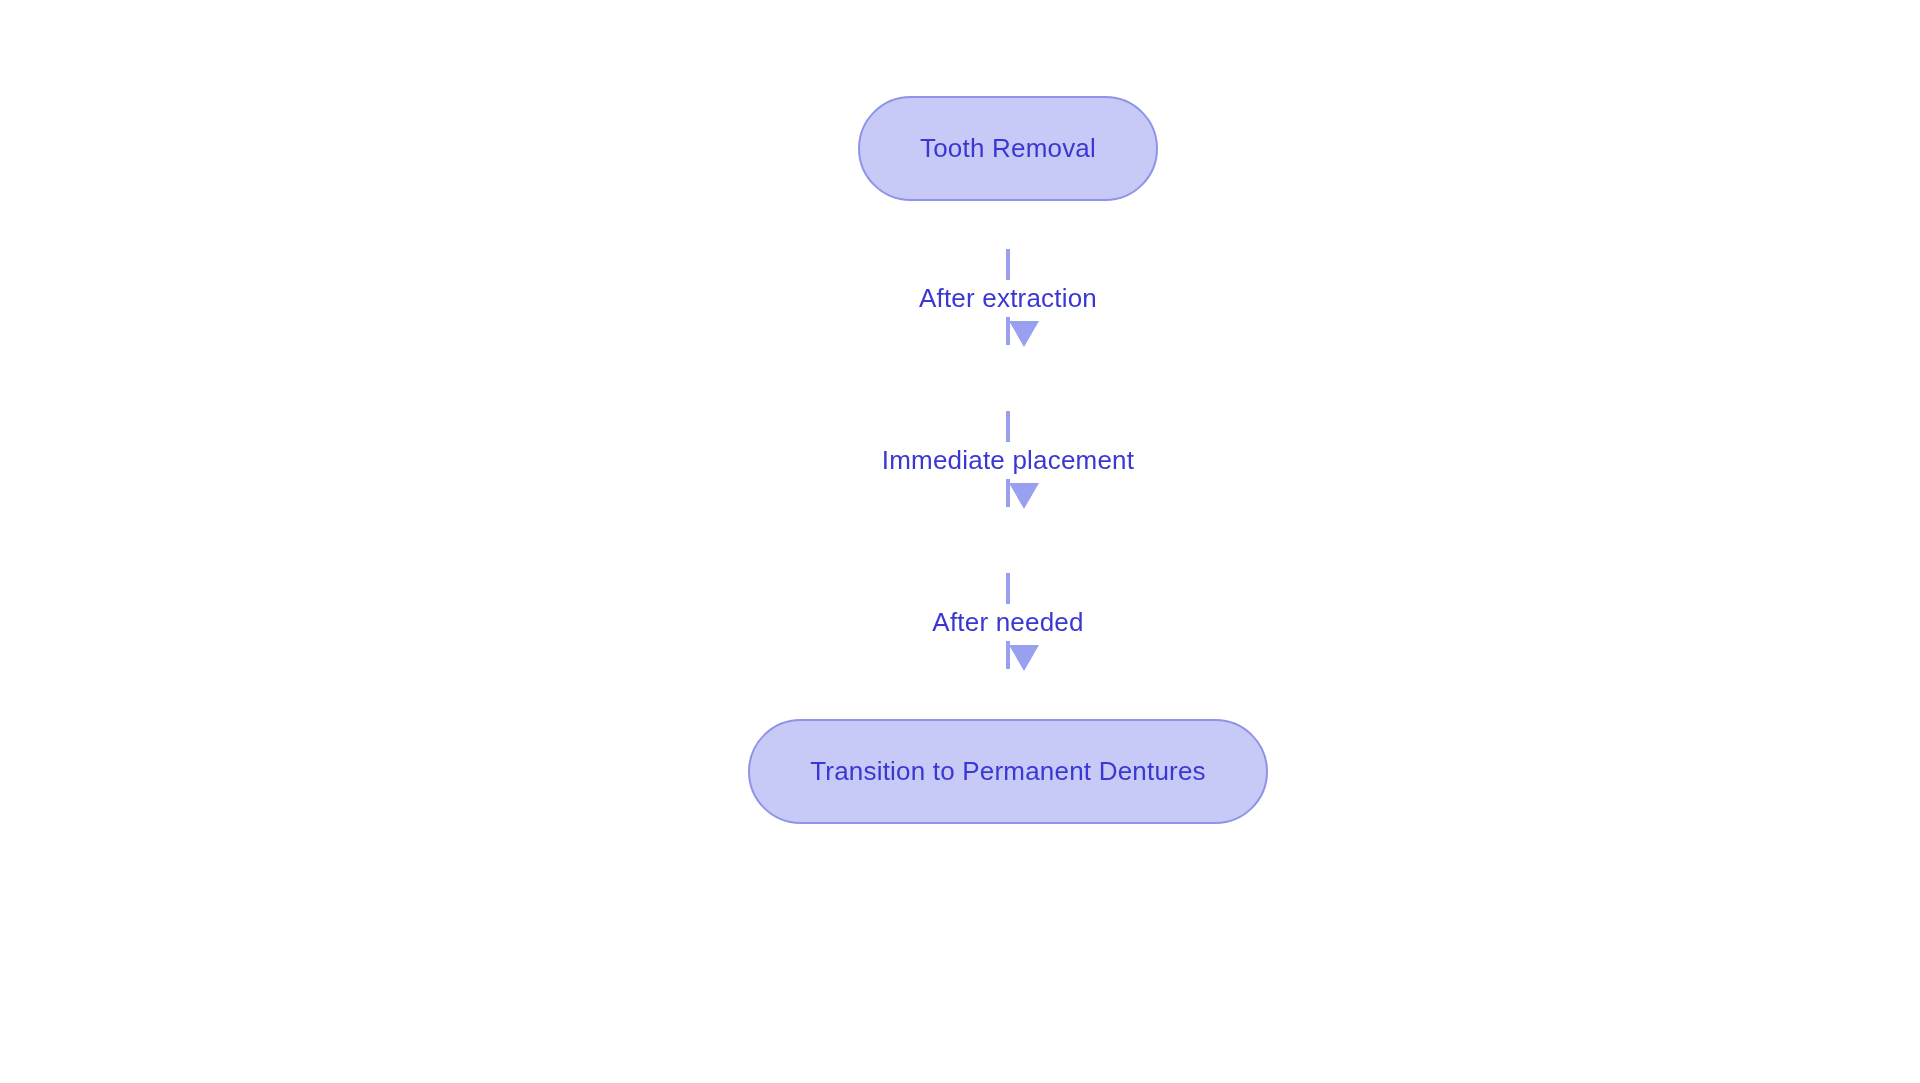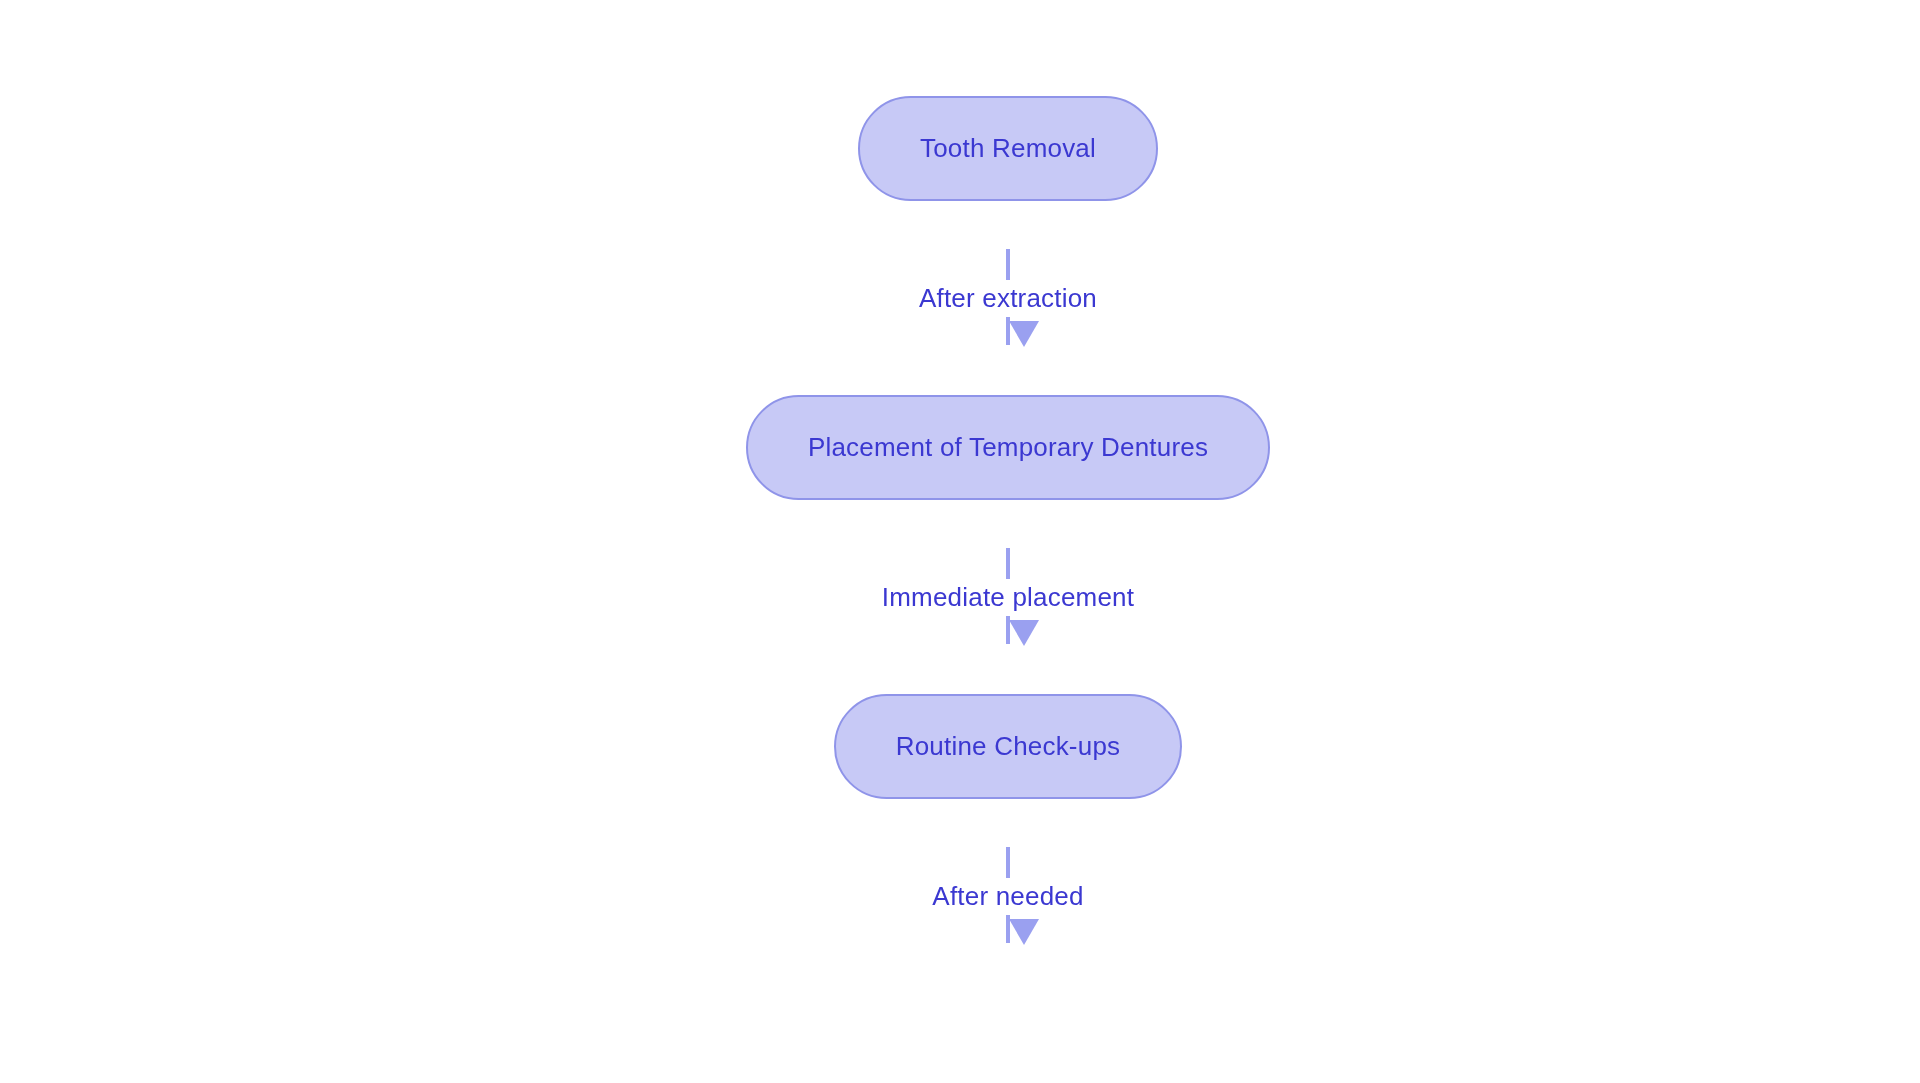--- a/index.html
+++ b/index.html
@@ -93,37 +93,34 @@
     <div class="flow-node">
       <span>Tooth Removal</span>
     </div>
 
     <div class="connector">
       <div class="edge-line"></div>
       <div class="arrowhead"></div>
       <span class="edge-label">After extraction</span>
     </div>
 
-    <div class="flow-node">
-      <span>Placement of Temporary Dentures</span>
-    </div>
 
     <div class="connector">
       <div class="edge-line"></div>
       <div class="arrowhead"></div>
       <span class="edge-label">Immediate placement</span>
     </div>
 
 
 
-    <div class="flow-node">
-      <span>Routine Check-ups</span>
-    </div>
 
     <div class="connector">
       <div class="edge-line"></div>
       <div class="arrowhead"></div>
       <span class="edge-label">After needed</span>
     </div>
 
+    <div class="flow-node">
+      <span>Transition to Permanent Dentures</span>
+    </div>
 
   </div>
 </div>
 
 </body></html>

